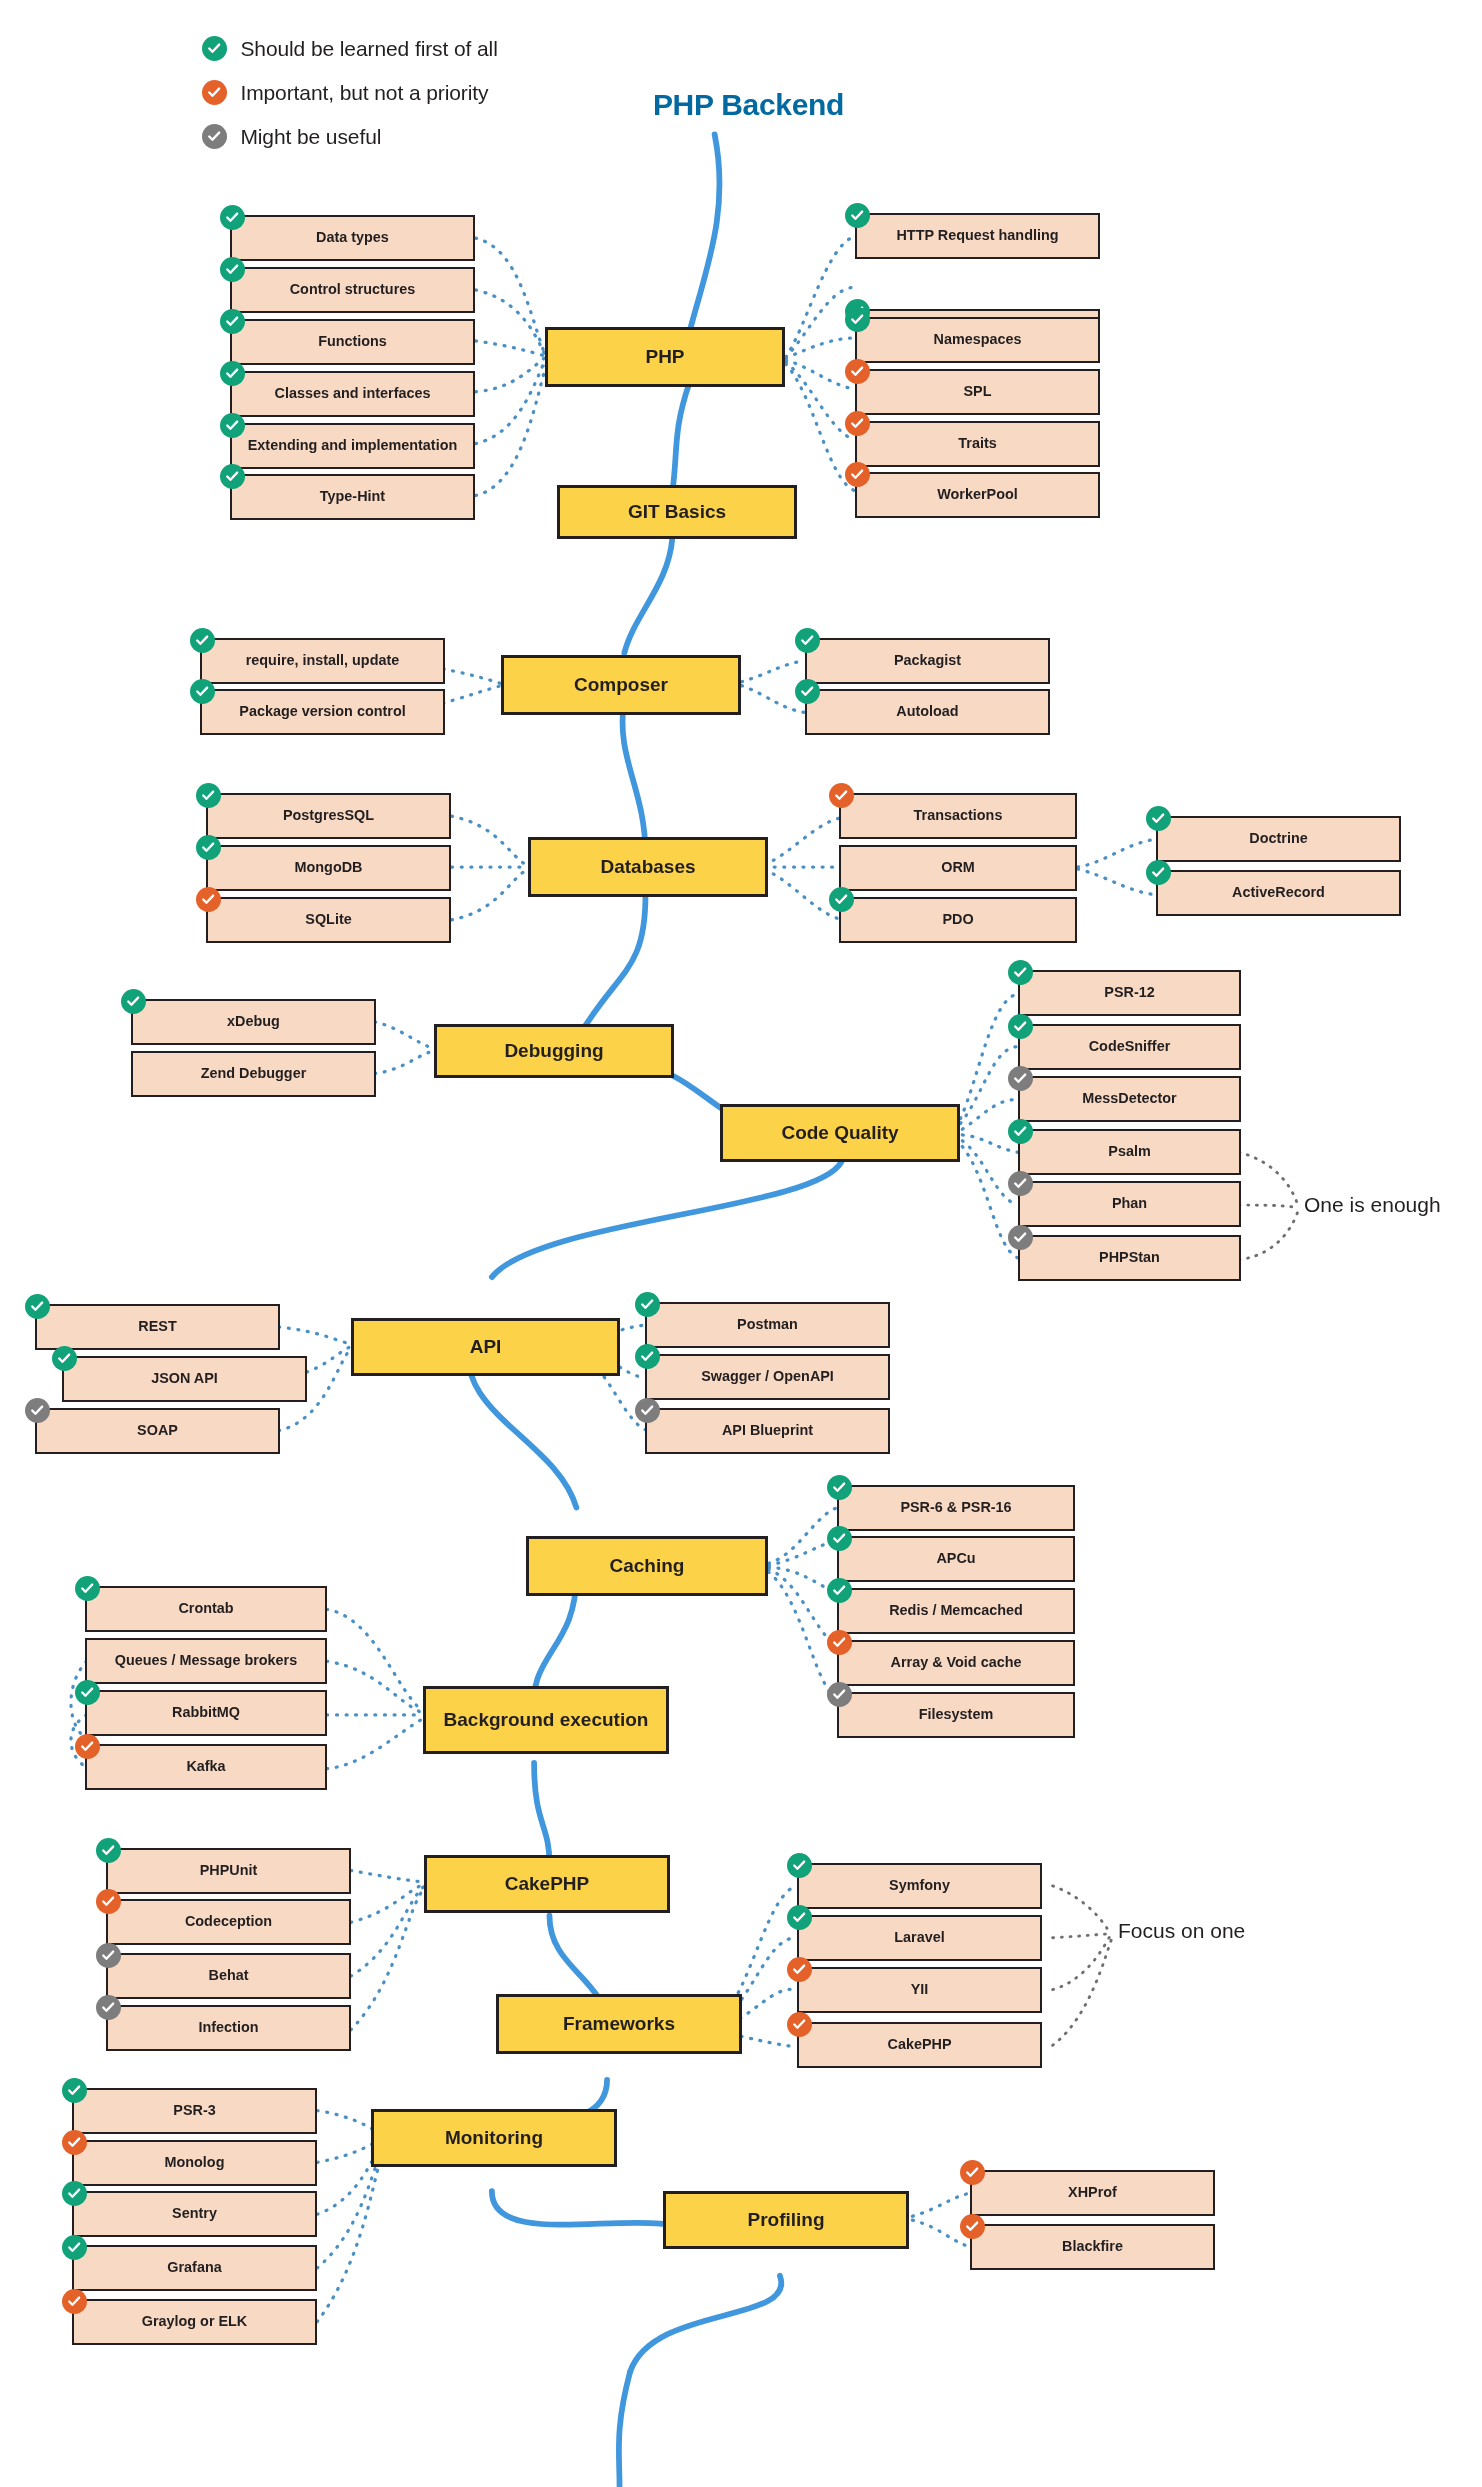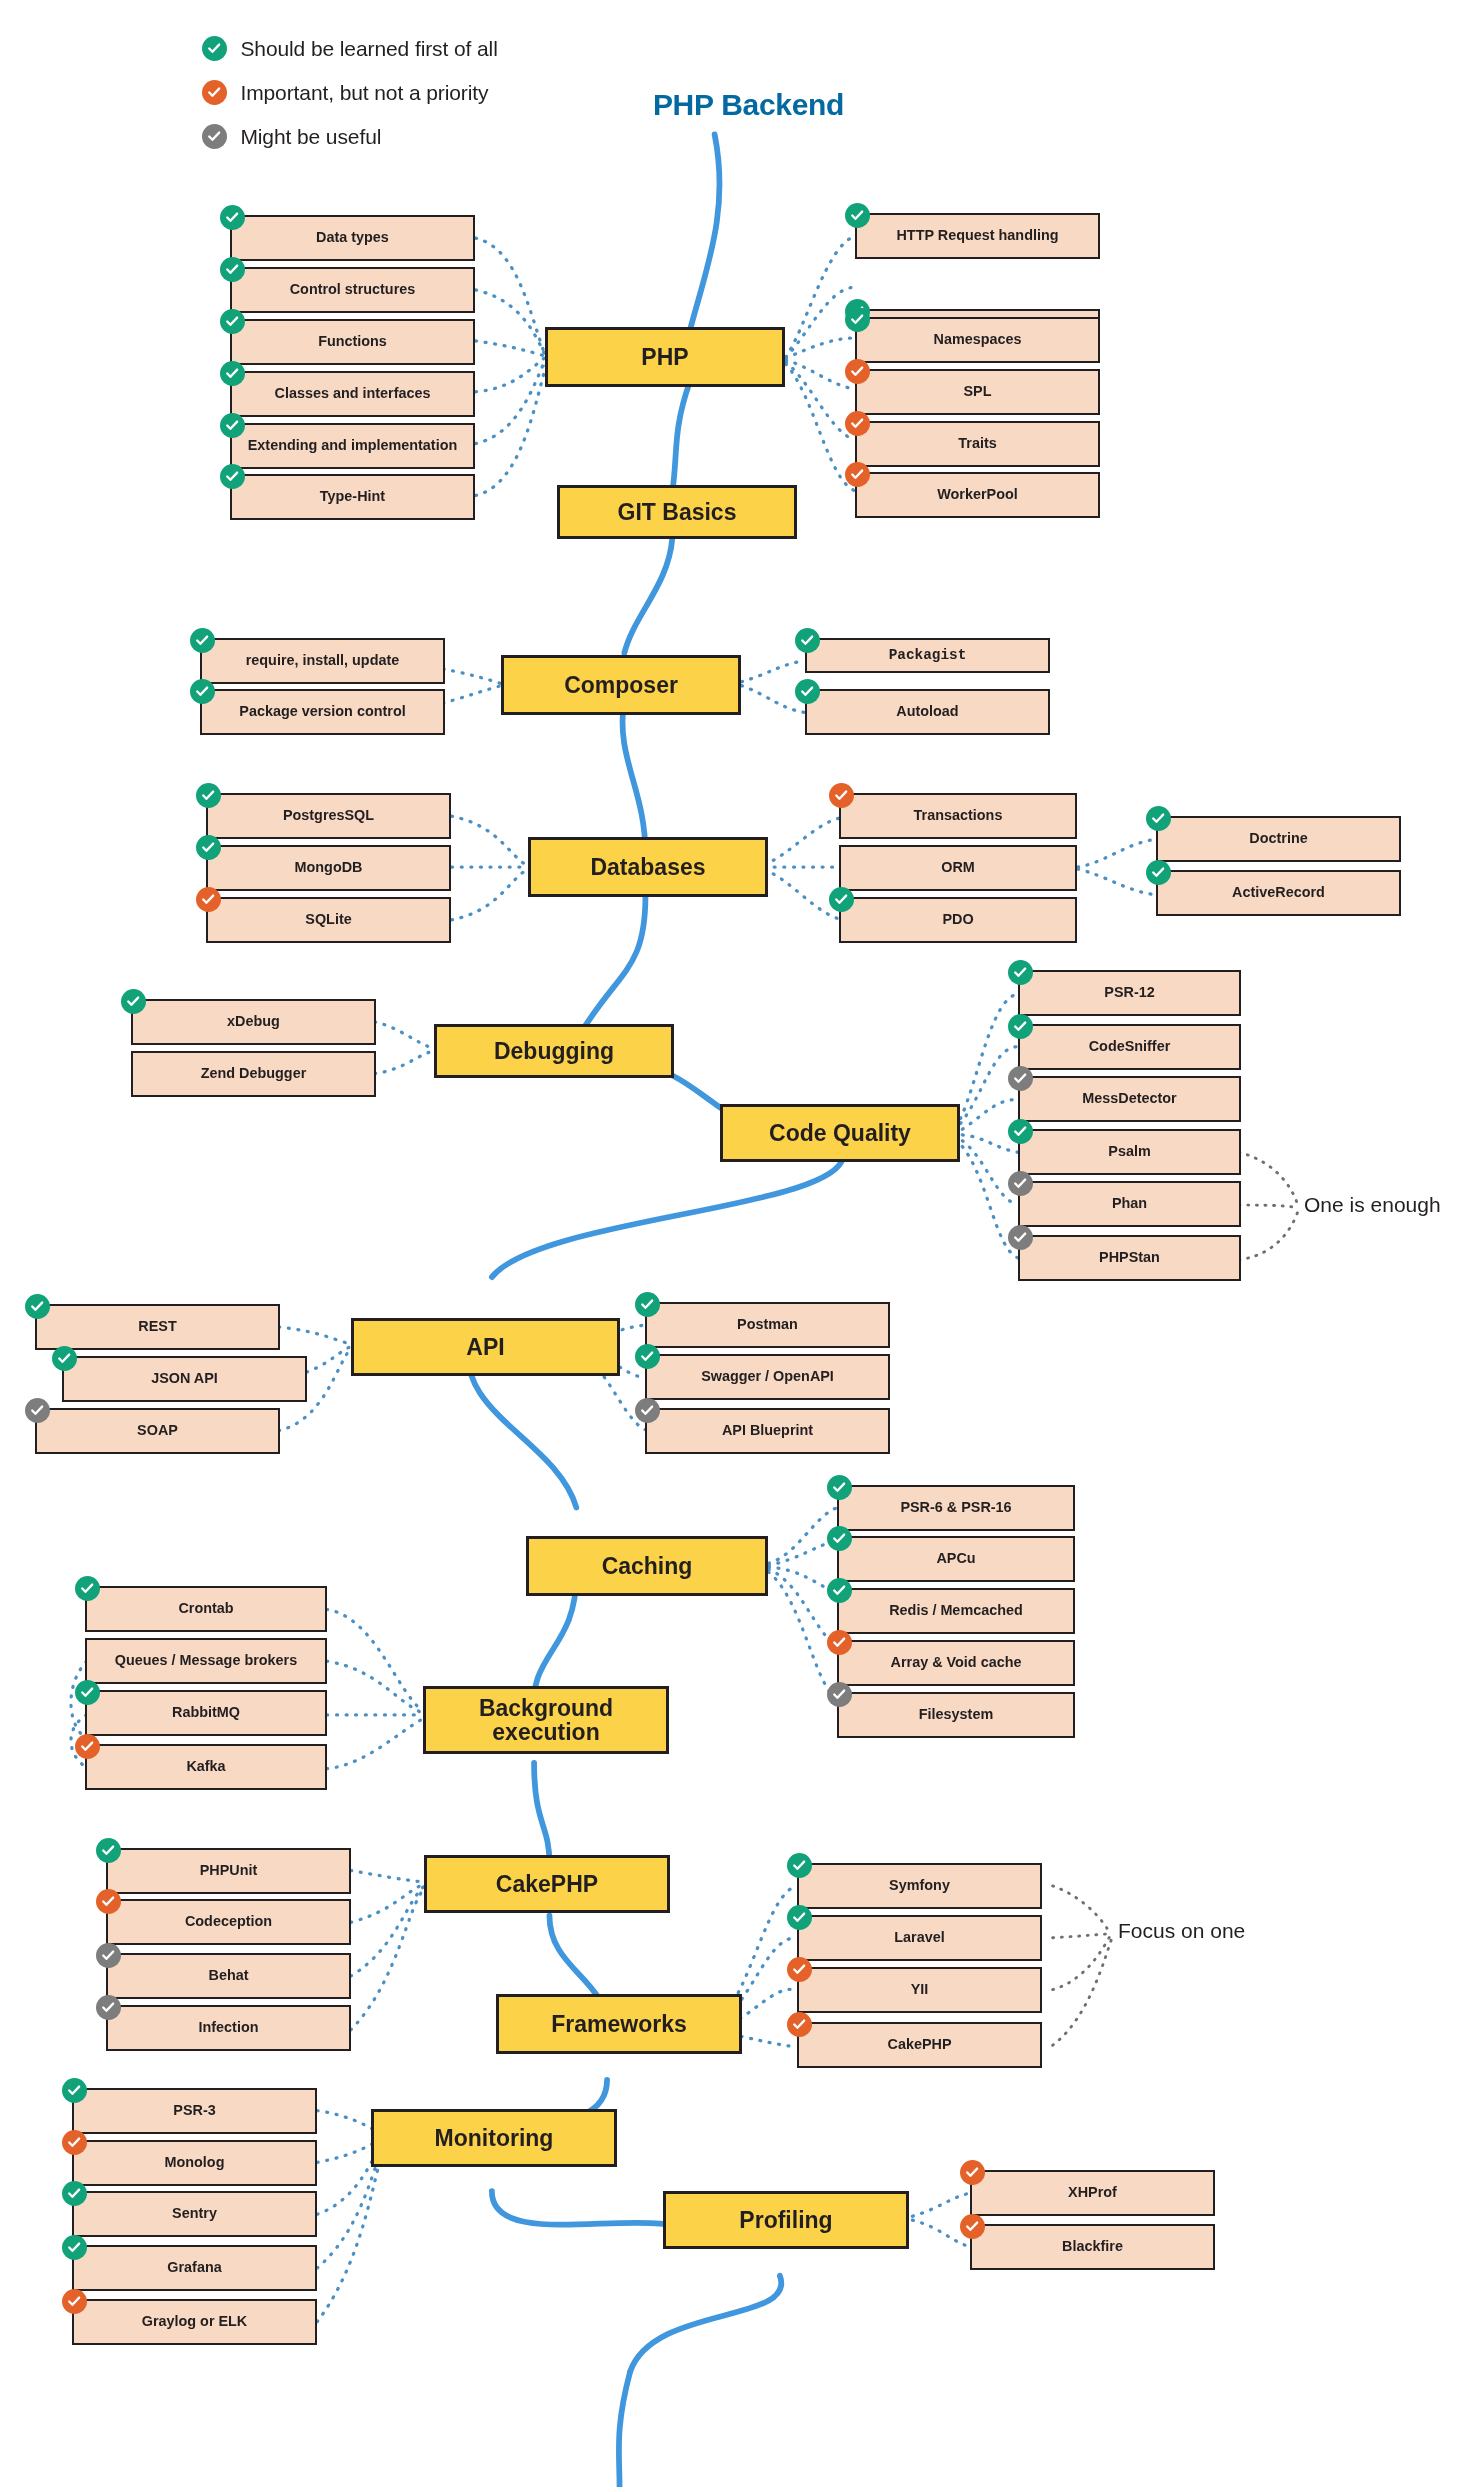--- a/index.html
+++ b/index.html
@@ -78,21 +78,21 @@
     align-items: center;
     justify-content: center;
     text-align: center;
     font-weight: bold;
     color: #231f20;
     line-height: 1.05;
     padding: 1.9px 5.8px;
   }
   .node.topic {
     background: #fcd348;
-    font-size: 23px;
+    font-size: 19px;
     border-width: 3.8px;
   }
   .node.leaf {
     background: #f7d9c4;
     font-size: 14.4px;
   }
   .node .node-badge {
     position: absolute;
     left: -12.5px;
     top: -12.5px;
@@ -400,21 +400,21 @@
         <span>require, install, update</span>
       </div>
       <div class="node leaf" style="left: 200px; top: 689px; width: 245px; height: 46px;">
         <span class="badge node-badge green">
           <svg width="14.4" height="14.4" viewBox="0 0 16 16">
             <path d="M2.5 8.4 L6 12 L13.5 4" stroke="#ffffff" stroke-width="2.6" fill="none" stroke-linecap="round" stroke-linejoin="round"></path>
           </svg>
         </span>
         <span>Package version control</span>
       </div>
-      <div class="node leaf" style="left: 805px; top: 638px; width: 245px; height: 35px; font-family: Liberation Mono, monospace;">
+      <div class="node leaf" style="left: 805px; top: 638px; width: 245px; height: 46px;">
         <span class="badge node-badge green">
           <svg width="14.4" height="14.4" viewBox="0 0 16 16">
             <path d="M2.5 8.4 L6 12 L13.5 4" stroke="#ffffff" stroke-width="2.6" fill="none" stroke-linecap="round" stroke-linejoin="round"></path>
           </svg>
         </span>
         <span>Packagist</span>
       </div>
       <div class="node leaf" style="left: 805px; top: 689px; width: 245px; height: 46px;">
         <span class="badge node-badge green">
           <svg width="14.4" height="14.4" viewBox="0 0 16 16">

